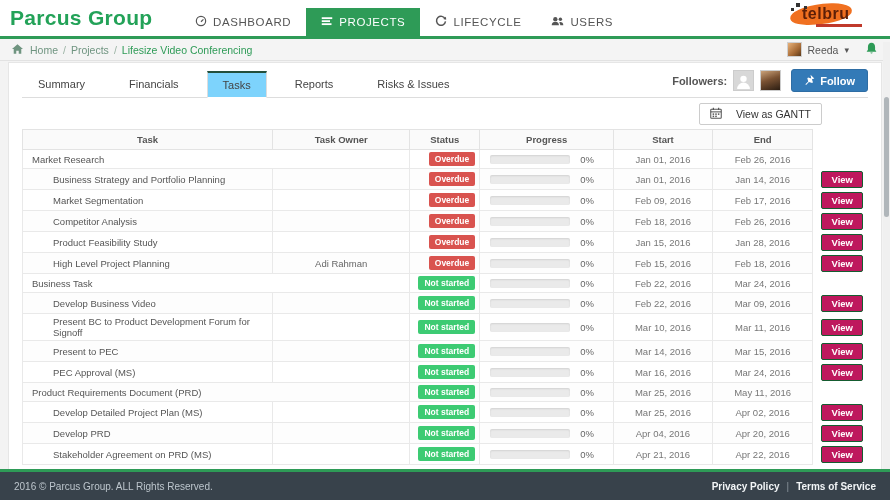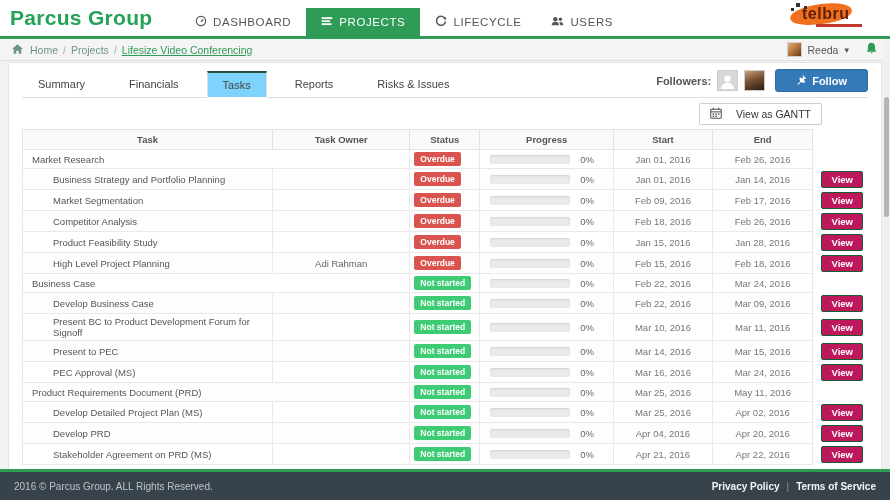--- a/index.html
+++ b/index.html
@@ -15,53 +15,53 @@
   .nav-item svg { flex:0 0 auto; }
   .telbru { margin-left:auto; margin-right:18px; align-self:center; position:relative; padding:2px 10px 6px 16px; }
   .telbru-blob { position:absolute; left:4px; top:1px; width:62px; height:20px; background:#f07020; border-radius:60% 50% 55% 45%; transform:rotate(-6deg); }
   .telbru-dot { position:absolute; background:#333; }
   .telbru-text { position:relative; font-size:16px; font-weight:bold; color:#5d1f07; letter-spacing:0.5px; }
   .telbru-tag { position:relative; display:block; height:3px; width:46px; background:#c0392b; margin-left:14px; margin-top:1px; }
 
   
   .breadbar { height:22px; background:#f4f4f4; border-bottom:1px solid #e2e2e2; display:flex; align-items:center; padding:0 12px; font-size:10.5px; color:#6f9480; }
   .crumb { color:#6f9480; text-decoration:none; margin:0 5px; cursor:pointer; }
-  .crumb.current { color:#2e9b57;text-decoration:underline; }
+  .crumb.current { color:#2e9b57; }
   .crumb-sep { color:#9ab3a4; }
   .breadbar .homeicon { margin-right:2px; }
   .userbox { margin-left:auto; display:flex; align-items:center; gap:6px; color:#555; }
   .avatar-sm { width:15px; height:15px; border:1px solid #cfcfcf; background:linear-gradient(135deg,#e8b27a 0%,#a66a35 60%,#5c3a1a 100%); }
   .caret { font-size:9px; color:#555; }
   .bell { margin-left:10px; }
 
   
   .card { position:absolute; top:62px; left:8px; right:8px; bottom:27px; background:#fff; border:1px solid #e6e6e6; padding:6px 13px 0 13px; }
 
   .tabs-row { display:flex; align-items:flex-end; border-bottom:1px solid #ddd; }
   .tabs { display:flex; }
   .tab { font-size:11px; color:#444; padding:6px 15px; margin-right:12px; cursor:pointer; border:1px solid transparent; }
   .tab.active { background:#7dd3fc; border:1px solid #ddd; border-top:2px solid #234f3b; border-bottom:1px solid #fff; margin-bottom:-1px; }
   .followers { margin-left:auto; display:flex; align-items:center; gap:6px; padding-bottom:5px; }
   .followers-label { font-size:11px; font-weight:bold; color:#555; }
   .f-avatar { width:21px; height:21px; border:1px solid #ccc; background:#d8d8d8; display:flex; align-items:flex-end; justify-content:center; overflow:hidden; }
   .f-avatar.photo { background:linear-gradient(160deg,#caa27a 0%,#7a5233 45%,#2b1d12 100%); }
-  .btn-follow { display:flex; align-items:center; gap:5px; background:#337ab7; color:#fff; border:1px solid #2e6da4; font-size:11px; font-weight:bold; padding:4px 20px; border-radius:3px; cursor:pointer; margin-left:4px; }
+  .btn-follow { display:flex; align-items:center; gap:5px; background:#337ab7; color:#fff; border:1px solid #2e6da4; font-size:11px; font-weight:bold; padding:4px 12px; border-radius:3px; cursor:pointer; margin-left:4px; }
 
   .gantt-row { display:flex; justify-content:flex-end; padding:5px 46px 4px 0; }
   .btn-gantt { display:flex; align-items:center; gap:14px; background:#fff; border:1px solid #ccc; font-size:10.5px; color:#333; padding:3px 10px; border-radius:2px; cursor:pointer; }
 
   
   table { border-collapse:collapse; table-layout:fixed; font-size:9.5px; color:#555; }
   thead th { background:#fafafa; border:1px solid #e3e3e3; font-weight:bold; color:#555; padding:4px 2px; text-align:center; font-size:9.5px; }
   tbody td { border:1px solid #e9e9e9; padding:2px 4px; height:15px; background:#fff; }
   tbody tr:nth-child(even) td { background:#fdfdfd; }
   td.c-task { text-align:left; padding-left:9px; color:#555; }
   td.c-task.child { padding-left:30px; }
   td.c-owner { text-align:center; color:#666; }
-  td.c-status { text-align:left; }
+  td.c-status { text-align:right; }
   td.c-date { text-align:center; color:#777; }
   td.c-view, th.h-view { border:none; background:transparent !important; padding-left:8px; }
   .badge { display:inline-block; color:#fff; font-weight:bold; font-size:8.5px; padding:2px 6px; border-radius:2px; white-space:nowrap; }
   .progress-wrap { display:flex; align-items:center; gap:10px; padding:0 6px; }
   .pbar { width:80px; height:9px; background:#eaeaea; border-radius:2px; box-shadow:inset 0 1px 2px rgba(0,0,0,0.10); }
   .pval { color:#666; }
   .btn-view { background:#be185d; color:#fff; border:1px solid #155c30; font-size:9.5px; font-weight:bold; padding:2px 9px; border-radius:2px; cursor:pointer; }
 
   
   .scrollbar { position:absolute; top:42px; right:0; width:7px; bottom:27px; background:#f0f0f0; }
@@ -285,34 +285,34 @@
             <div class="progress-wrap">
               <div class="pbar"></div>
               <span class="pval">0%</span>
             </div>
           </td>
           <td class="c-date">Feb 15, 2016</td>
           <td class="c-date">Feb 18, 2016</td>
           <td class="c-view"><button class="btn-view">View</button></td>
         </tr>
         <tr>
-          <td class="c-task" colspan="2">Business Case</td>
+          <td class="c-task" colspan="2">Business Task</td>
           <td class="c-status"><span class="badge" style="background: rgb(61, 203, 115);">Not started</span></td>
           <td class="c-progress">
             <div class="progress-wrap">
               <div class="pbar"></div>
               <span class="pval">0%</span>
             </div>
           </td>
           <td class="c-date">Feb 22, 2016</td>
           <td class="c-date">Mar 24, 2016</td>
           <td class="c-view"></td>
         </tr>
         <tr>
-          <td class="c-task child">Develop Business Case</td>
+          <td class="c-task child">Develop Business Video</td>
           <td class="c-owner"></td>
           <td class="c-status"><span class="badge" style="background: rgb(61, 203, 115);">Not started</span></td>
           <td class="c-progress">
             <div class="progress-wrap">
               <div class="pbar"></div>
               <span class="pval">0%</span>
             </div>
           </td>
           <td class="c-date">Feb 22, 2016</td>
           <td class="c-date">Mar 09, 2016</td>

